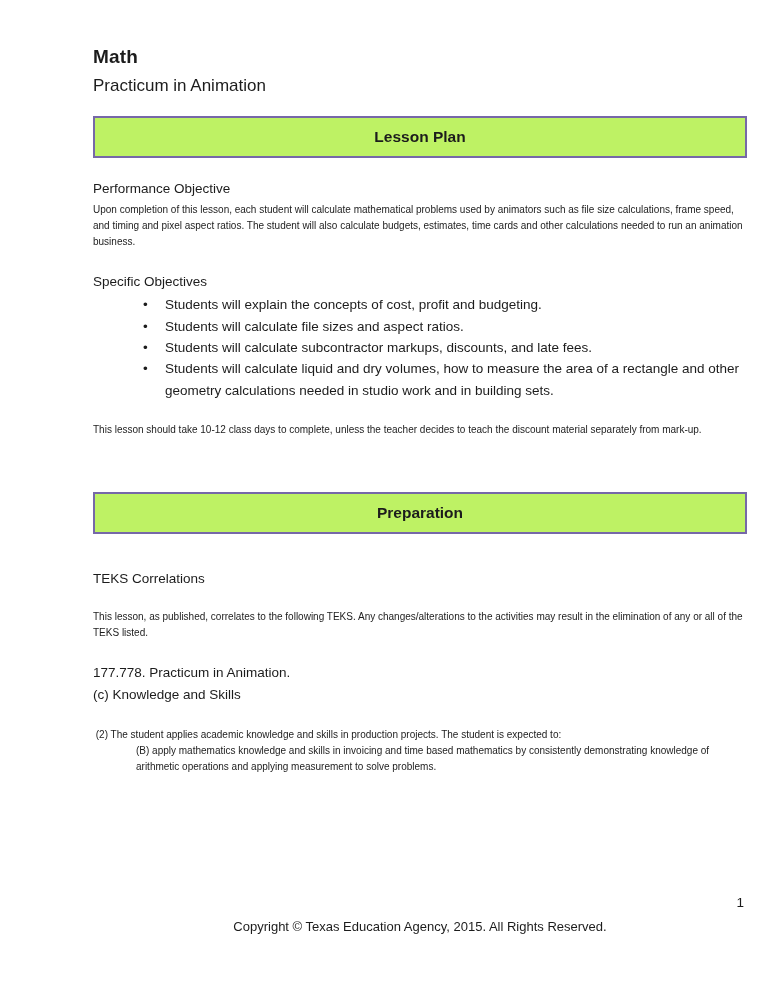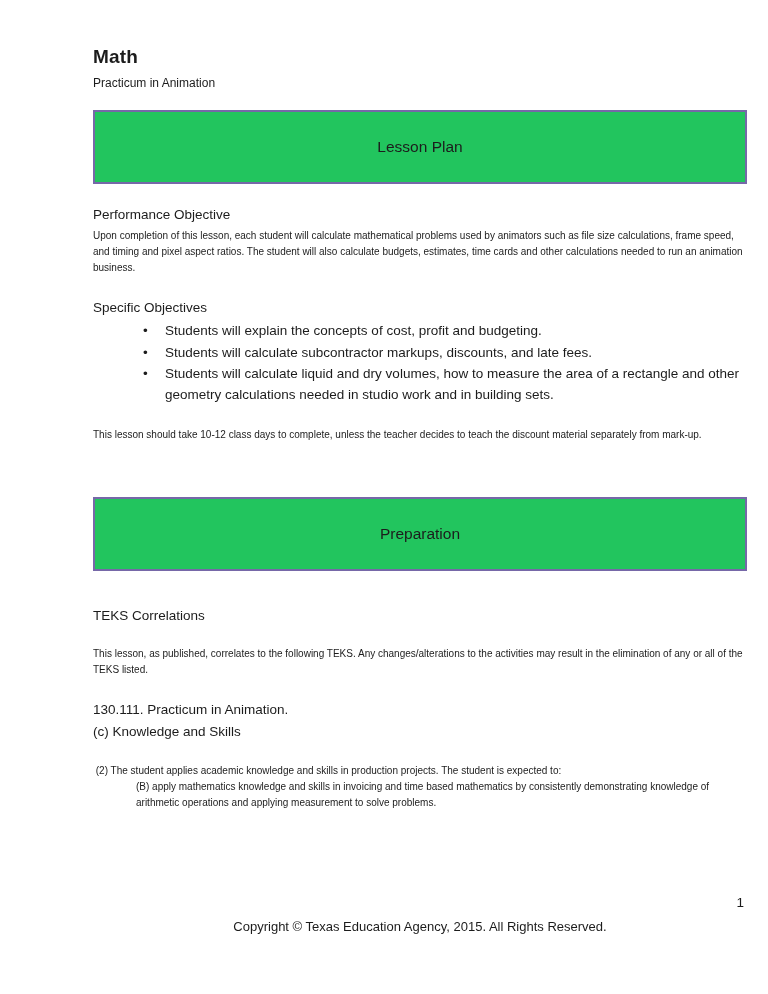--- a/index.html
+++ b/index.html
@@ -22,31 +22,31 @@
     padding: 46px 57px 0 57px;
     margin-left: 36px;
   }
   .doc-title {
     font-size: 19px;
     font-weight: bold;
     margin: 0 0 8px 0;
     letter-spacing: 0.2px;
   }
   .doc-subtitle {
-    font-size: 12px;
+    font-size: 17px;
     margin: 0 0 20px 0;
   }
   .section-banner {
     border: 2px solid #7668a8;
     text-align: center;
-    font-weight: normal;
+    font-weight: bold;
     font-size: 15.5px;
-    padding: 26px 0;
+    padding: 10px 0;
     margin: 0 0 20px 0;
-    background: #22c55e;
+    background: #bef264;
   }
   .section-banner.preparation {
     margin-top: 54px;
     margin-bottom: 34px;
   }
   .para-heading {
     font-size: 13.5px;
     font-weight: normal;
     margin: 0 0 2px 0;
     line-height: 1.6;
@@ -121,33 +121,34 @@
   <p class="doc-subtitle">Practicum in Animation</p>
 
   <div class="section-banner">Lesson Plan</div>
 
   <p class="para-heading">Performance Objective</p>
   <p class="body-para spacer-para">Upon completion of this lesson, each student will calculate mathematical problems used by animators such as file size calculations, frame speed, and timing and pixel aspect ratios. The student will also calculate budgets, estimates, time cards and other calculations needed to run an animation business.</p>
 
   <p class="para-heading">Specific Objectives</p>
   <ul class="bullet-list">
     <li>Students will explain the concepts of cost, profit and budgeting.</li>
+    <li>Students will calculate file sizes and aspect ratios.</li>
     <li>Students will calculate subcontractor markups, discounts, and late fees.</li>
     <li>Students will calculate liquid and dry volumes, how to measure the area of a rectangle and other geometry calculations needed in studio work and in building sets.</li>
   </ul>
 
   <p class="body-para duration-note">This lesson should take 10-12 class days to complete, unless the teacher decides to teach the discount material separately from mark-up.</p>
 
   <div class="section-banner preparation">Preparation</div>
 
   <p class="para-heading teks-heading">TEKS Correlations</p>
   <p class="body-para">This lesson, as published, correlates to the following TEKS. Any changes/alterations to the activities may result in the elimination of any or all of the TEKS listed.</p>
 
   <div class="statute-block">
-    <p class="para-heading statute-heading">130.111. Practicum in Animation.</p>
+    <p class="para-heading statute-heading">177.778. Practicum in Animation.</p>
     <p class="para-heading">(c) Knowledge and Skills</p>
   </div>
 
   <p class="body-para item-para"> (2) The student applies academic knowledge and skills in production projects. The student is expected to:</p>
   <p class="body-para sub-item-para">(B) apply mathematics knowledge and skills in invoicing and time based mathematics by consistently demonstrating knowledge of arithmetic operations and applying measurement to solve problems.</p>
 
   <div class="page-number">1</div>
   <div class="footer-copyright">Copyright © Texas Education Agency, 2015.  All Rights Reserved.</div>
 
 </div>

